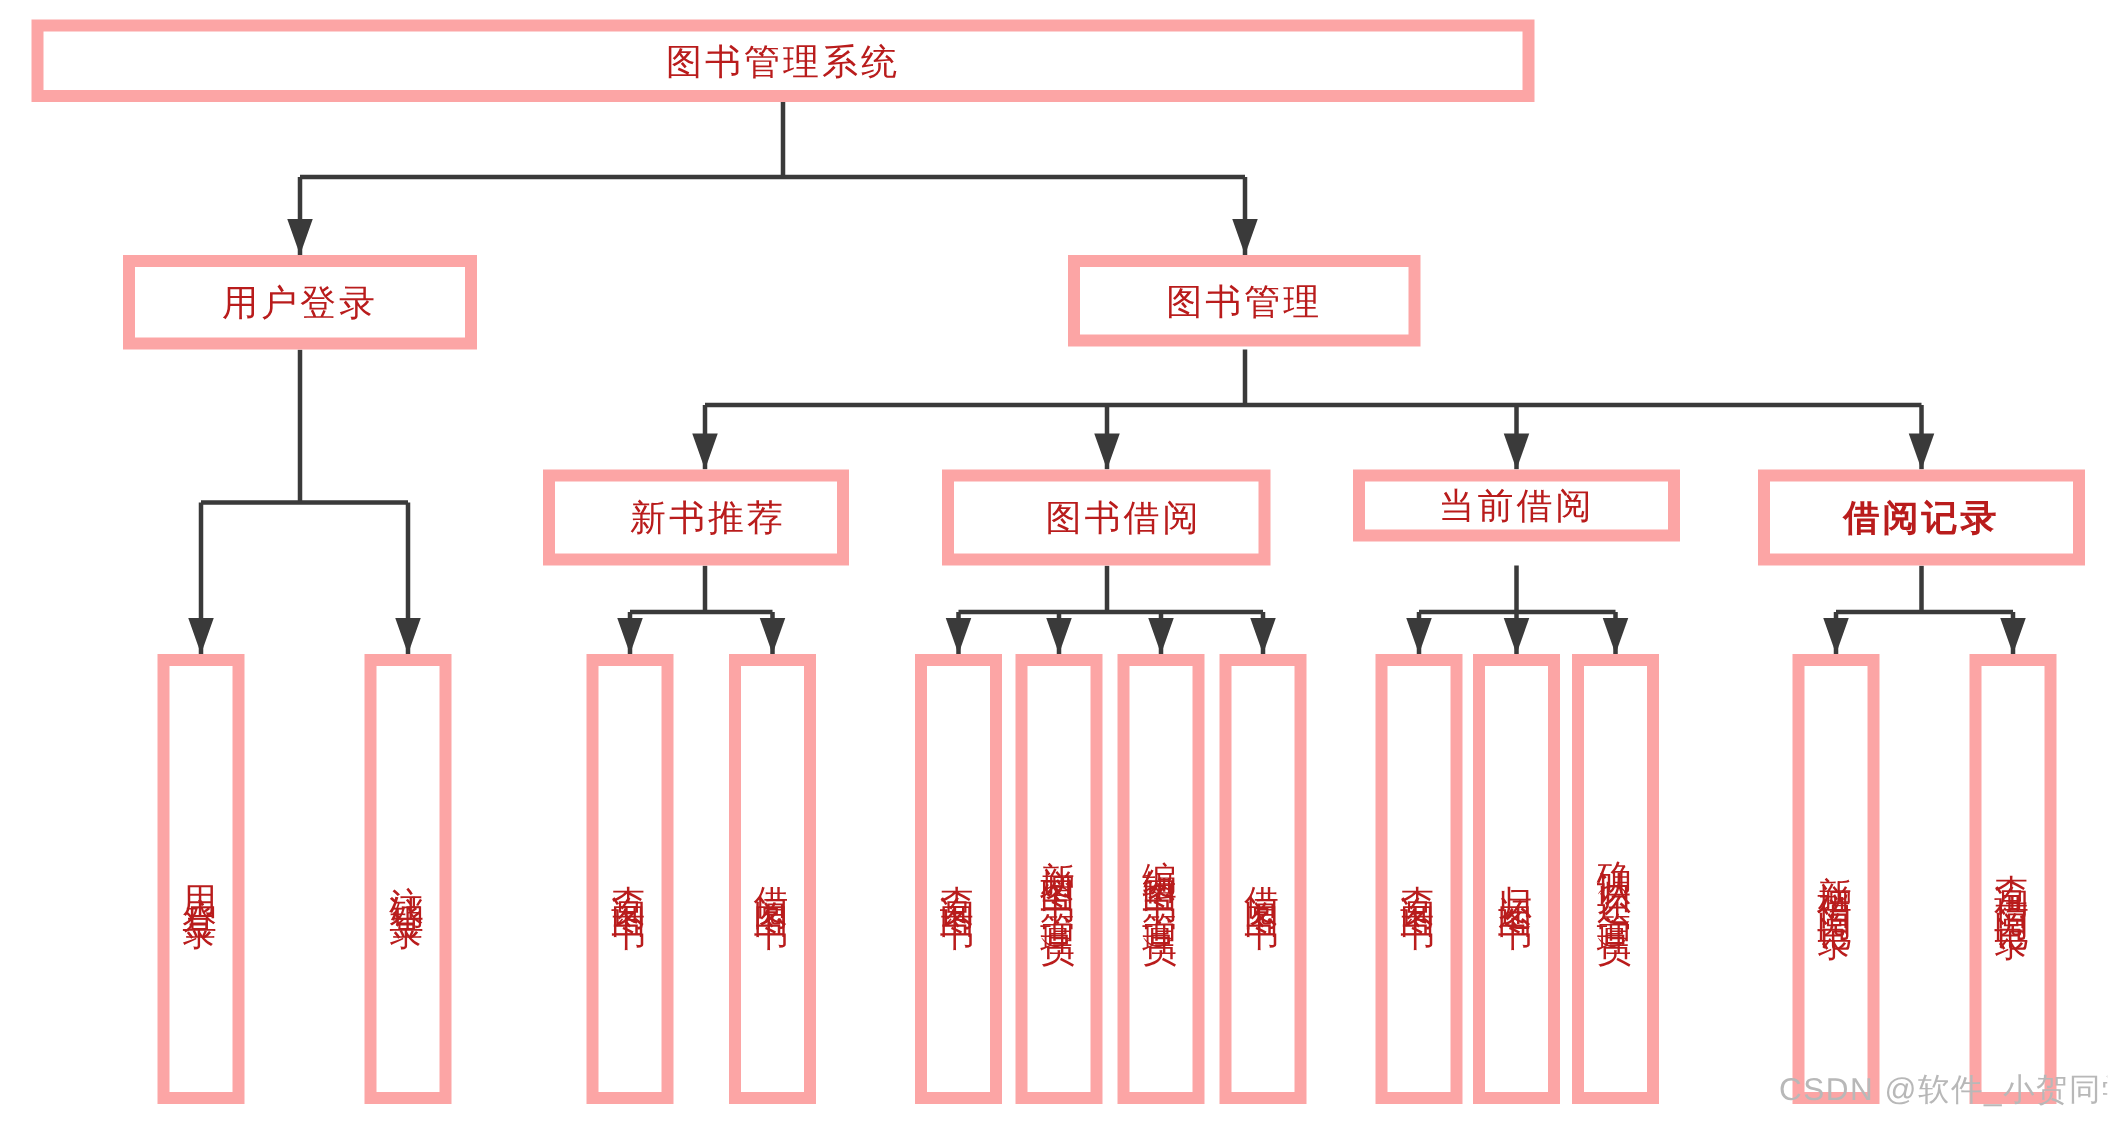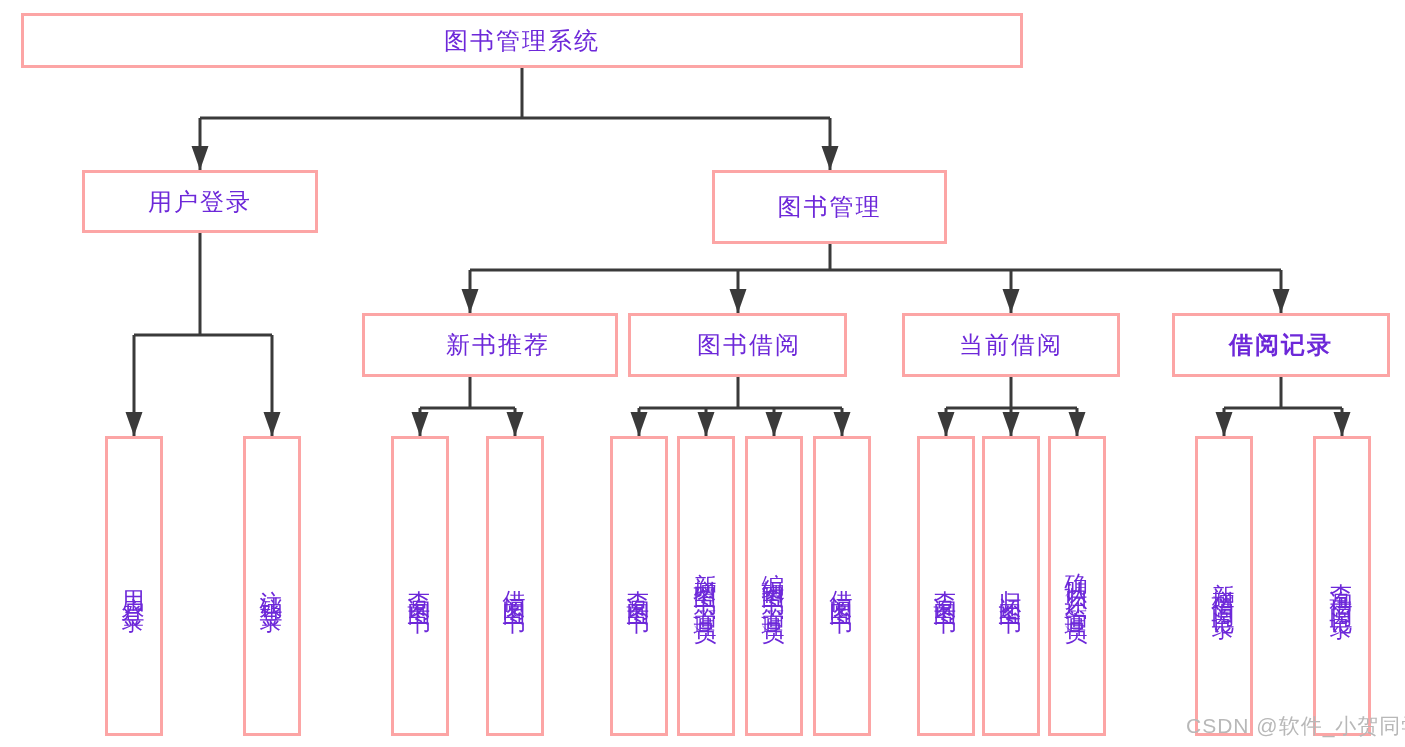--- a/index.html
+++ b/index.html
@@ -17,28 +17,28 @@
   }
   .connectors {
     position: absolute;
     left: 0;
     top: 0;
     z-index: 1;
   }
   .node {
     position: absolute;
     box-sizing: border-box;
-    border: 3px solid #fca5a5;
+    border: 8px solid #fca5a5;
     background: #ffffff;
     display: flex;
     align-items: center;
     justify-content: center;
     font-size: 24px;
     letter-spacing: 2px;
-    color: #6d28d9;
+    color: #b91c1c;
     z-index: 2;
     white-space: nowrap;
   }
   .leaf {
     writing-mode: vertical-rl;
     text-orientation: mixed;
     font-size: 23px;
     letter-spacing: 7px;
     white-space: normal;
   }
@@ -87,25 +87,25 @@
       <polygon points="1011,436 1002.5,412 1019.5,412"></polygon>
       <polygon points="1077,436 1068.5,412 1085.5,412"></polygon>
       <polygon points="1224,436 1215.5,412 1232.5,412"></polygon>
       <polygon points="1342,436 1333.5,412 1350.5,412"></polygon>
     </g>
   </svg>
 
   <div class="node" style="left:21px; top:13px; width:1002px; height:55px;">图书管理系统</div>
 
   <div class="node" style="left:82px; top:170px; width:236px; height:63px;">用户登录</div>
-  <div class="node" style="left:712px; top:170px; width:235px; height:74px;">图书管理</div>
+  <div class="node" style="left:712px; top:170px; width:235px; height:61px;">图书管理</div>
 
-  <div class="node" style="left:362px; top:313px; width:256px; height:64px;padding-left:16px;">新书推荐</div>
+  <div class="node" style="left:362px; top:313px; width:204px; height:64px;padding-left:16px;">新书推荐</div>
   <div class="node" style="left:628px; top:313px; width:219px; height:64px;padding-left:23px;">图书借阅</div>
-  <div class="node" style="left:902px; top:313px; width:218px; height:64px;">当前借阅</div>
+  <div class="node" style="left:902px; top:313px; width:218px; height:48px;">当前借阅</div>
   <div class="node" style="left:1172px; top:313px; width:218px; height:64px;font-weight:bold;">借阅记录</div>
 
   <div class="node leaf" style="left:105px; top:436px; width:58px; height:300px;">用户登录</div>
   <div class="node leaf" style="left:243px; top:436px; width:58px; height:300px;">注销登录</div>
 
   <div class="node leaf" style="left:391px; top:436px; width:58px; height:300px;">查询图书</div>
   <div class="node leaf" style="left:486px; top:436px; width:58px; height:300px;">借阅图书</div>
 
   <div class="node leaf" style="left:610px; top:436px; width:58px; height:300px;">查询图书</div>
   <div class="node leaf" style="left:677px; top:436px; width:58px; height:300px;">新增图书（管理员）</div>

